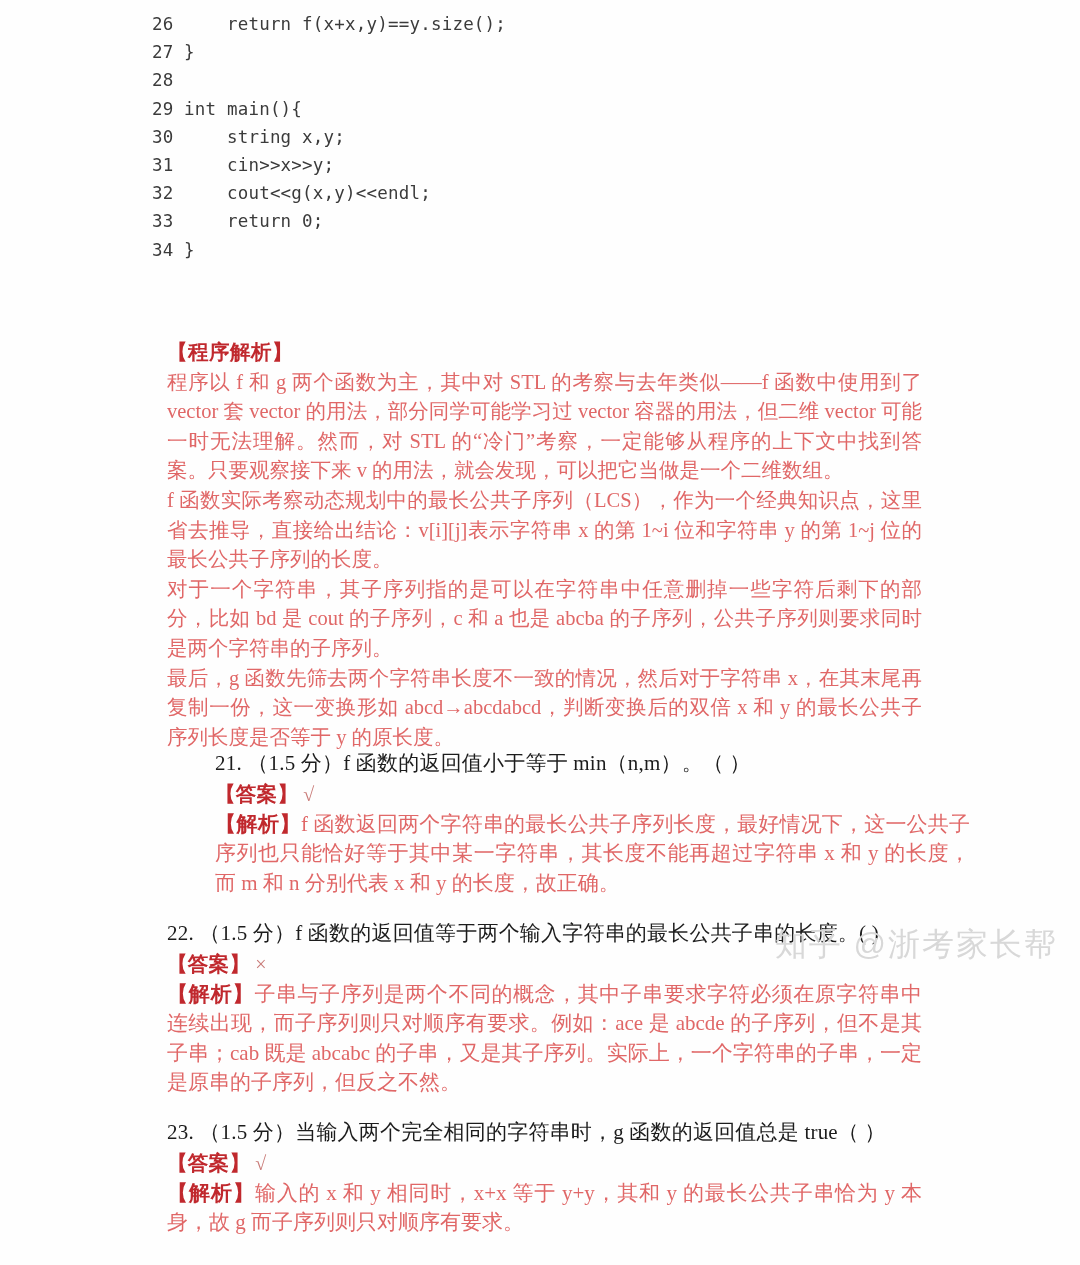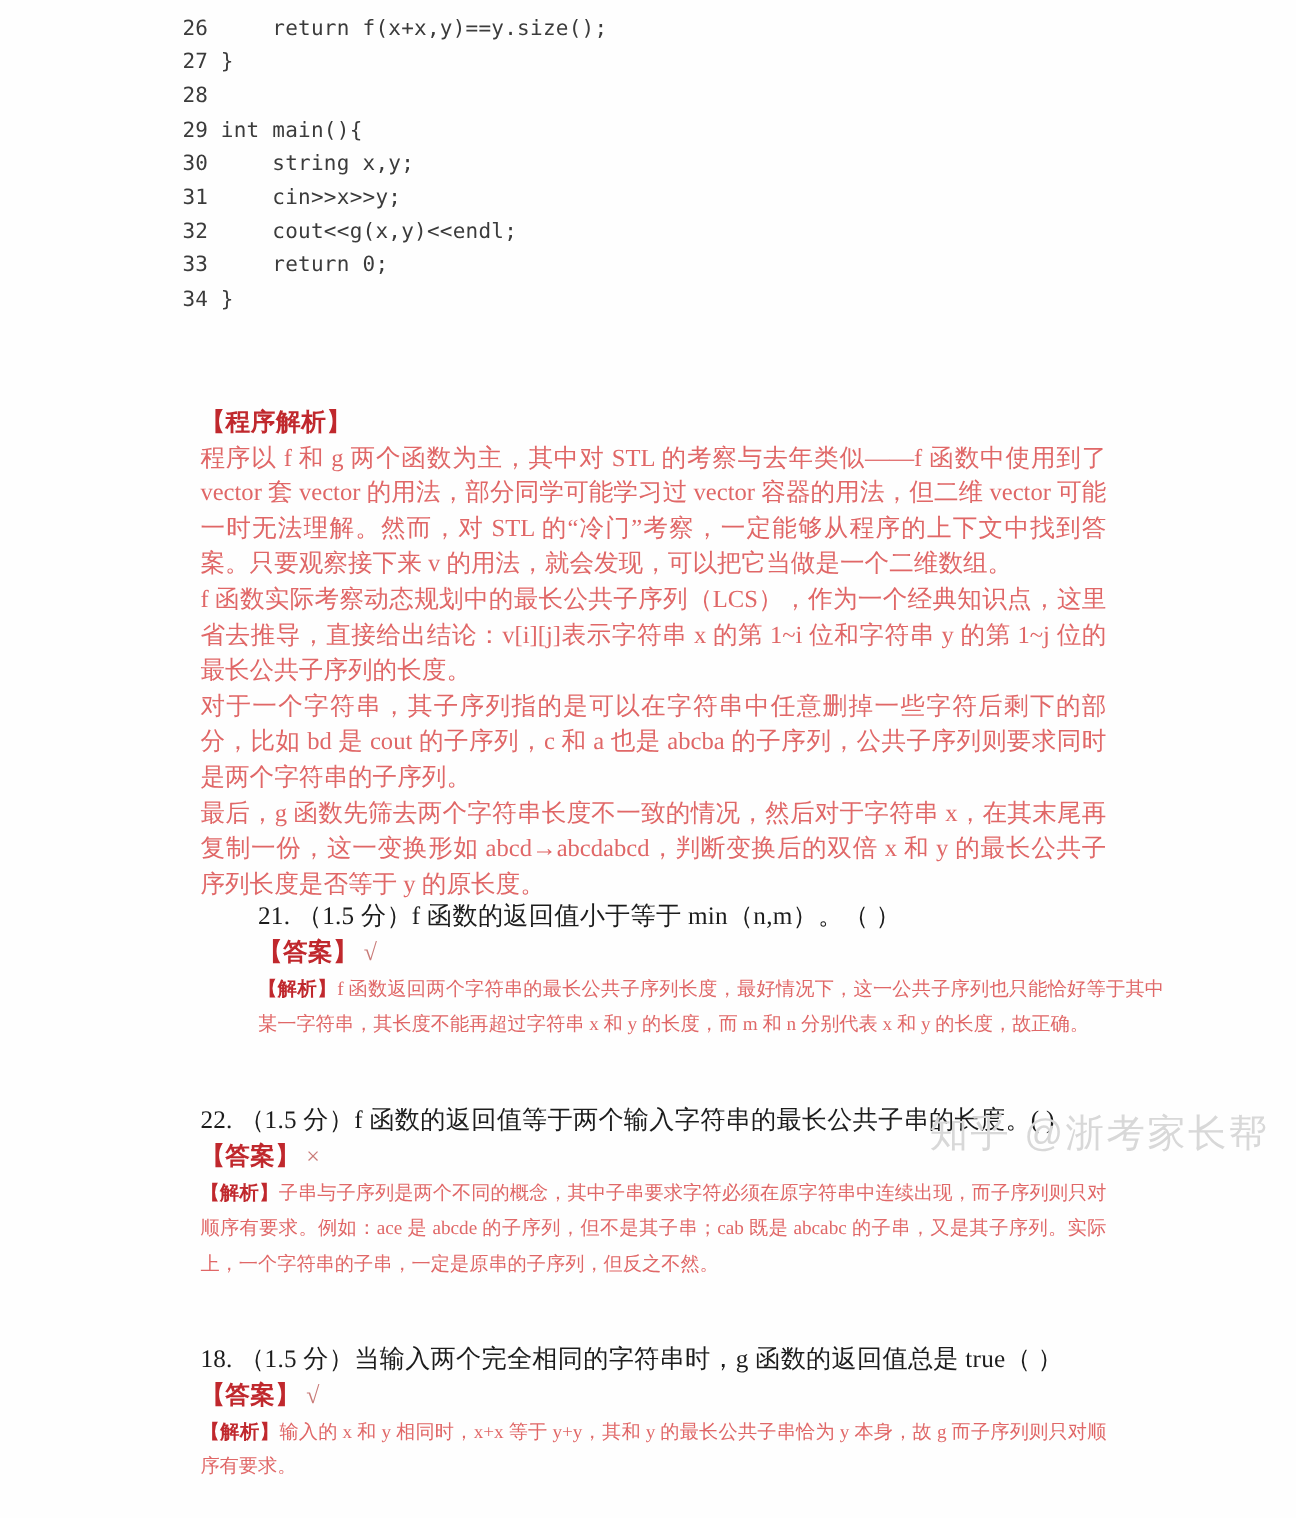--- a/index.html
+++ b/index.html
@@ -104,21 +104,21 @@
     color: #d4706e;
   }
   .mark {
     color: #c97b78;
     font-size: 20px;
     padding-left: 5px;
   }
   .q-explain {
     margin: 0;
     color: #e06767;
-    font-size: 16px;
+    font-size: 21px;
     line-height: 29.6px;
     text-align: justify;
     text-align-last: left;
   }
 
   
   .watermark {
     position: absolute;
     right: 22px;
     bottom: 18px;
@@ -166,21 +166,21 @@
     <p class="q-answer">
       <span class="tag">【答案】</span><span class="mark">×</span>
     </p>
     <p class="q-explain">
       <span class="tag">【解析】</span><span>子串与子序列是两个不同的概念，其中子串要求字符必须在原字符串中连续出现，而子序列则只对顺序有要求。例如：ace 是 abcde 的子序列，但不是其子串；cab 既是 abcabc 的子串，又是其子序列。实际上，一个字符串的子串，一定是原串的子序列，但反之不然。</span>
     </p>
   </div>
 
   <div class="qblock" style="top: 1117px;">
     <p class="q-stem">
-      <span>18.</span>
+      <span>23.</span>
       <span>（1.5 分）</span><span>当输入两个完全相同的字符串时，g 函数的返回值总是 true（  ）</span>
     </p>
     <p class="q-answer">
       <span class="tag">【答案】</span><span class="mark">√</span>
     </p>
     <p class="q-explain">
       <span class="tag">【解析】</span><span>输入的 x 和 y 相同时，x+x 等于 y+y，其和 y 的最长公共子串恰为 y 本身，故 g 而子序列则只对顺序有要求。</span>
     </p>
   </div>
 

